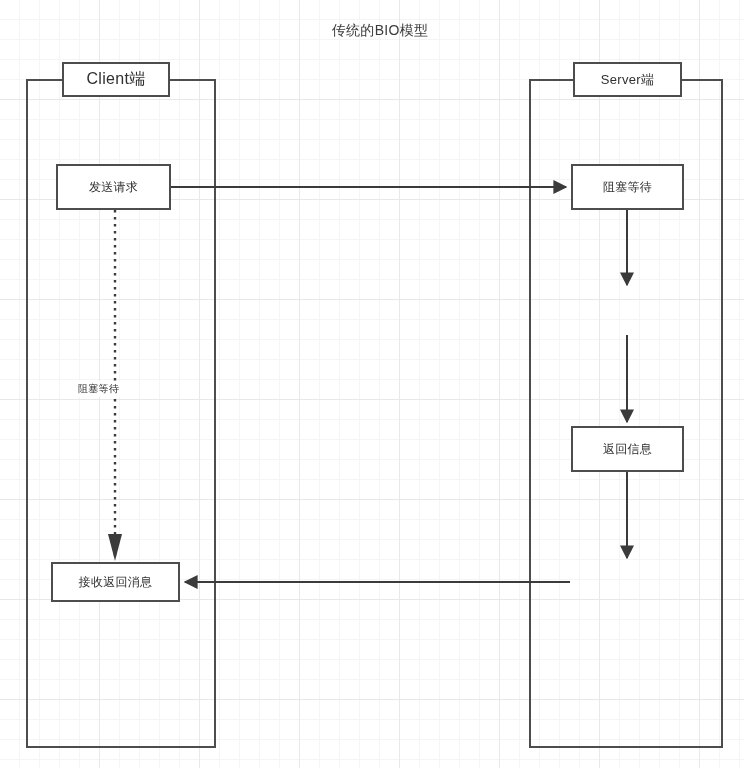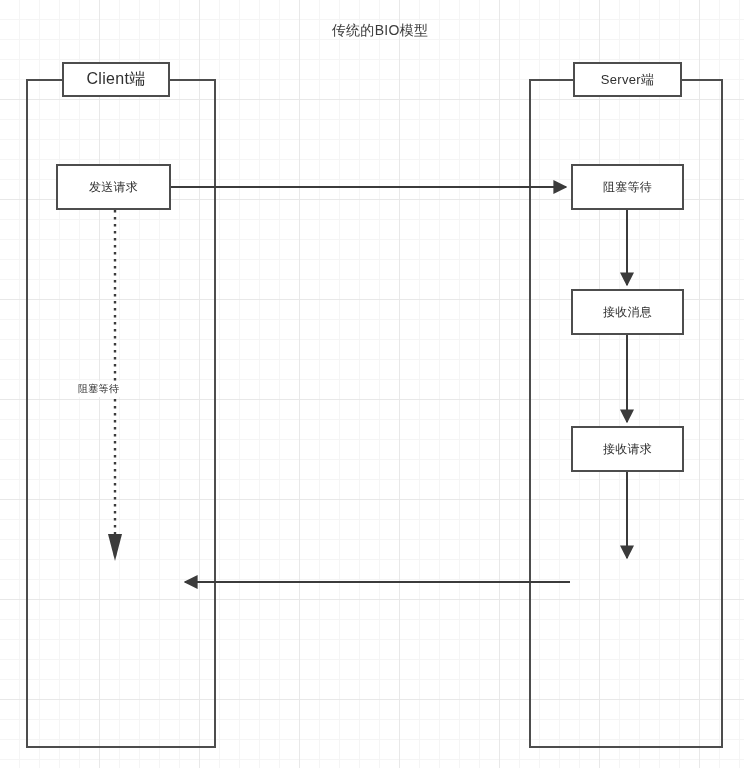--- a/index.html
+++ b/index.html
@@ -149,25 +149,25 @@
 
     <g>
       <line x1="570" y1="582" x2="185" y2="582" stroke="#3b3b3b" stroke-width="2" marker-end="url(#arrow-solid)"></line>
     </g>
   </svg>
 
   <div class="node" id="node-client-title">Client端</div>
 
   <div class="node" id="node-send-request">发送请求</div>
 
+  <div class="node" id="node-recv-response">接收返回消息</div>
 
   <div id="label-blocking-wait">阻塞等待</div>
 
   <div class="node" id="node-server-title">Server端</div>
 
   <div class="node" id="node-recv-request">阻塞等待</div>
 
-  <div class="node" id="node-recv-message">接收消息</div>
 
-  <div class="node" id="node-handle-request">接收请求</div>
+  <div class="node" id="node-handle-request">返回信息</div>
 
 
 </div>
 
 </body></html>

